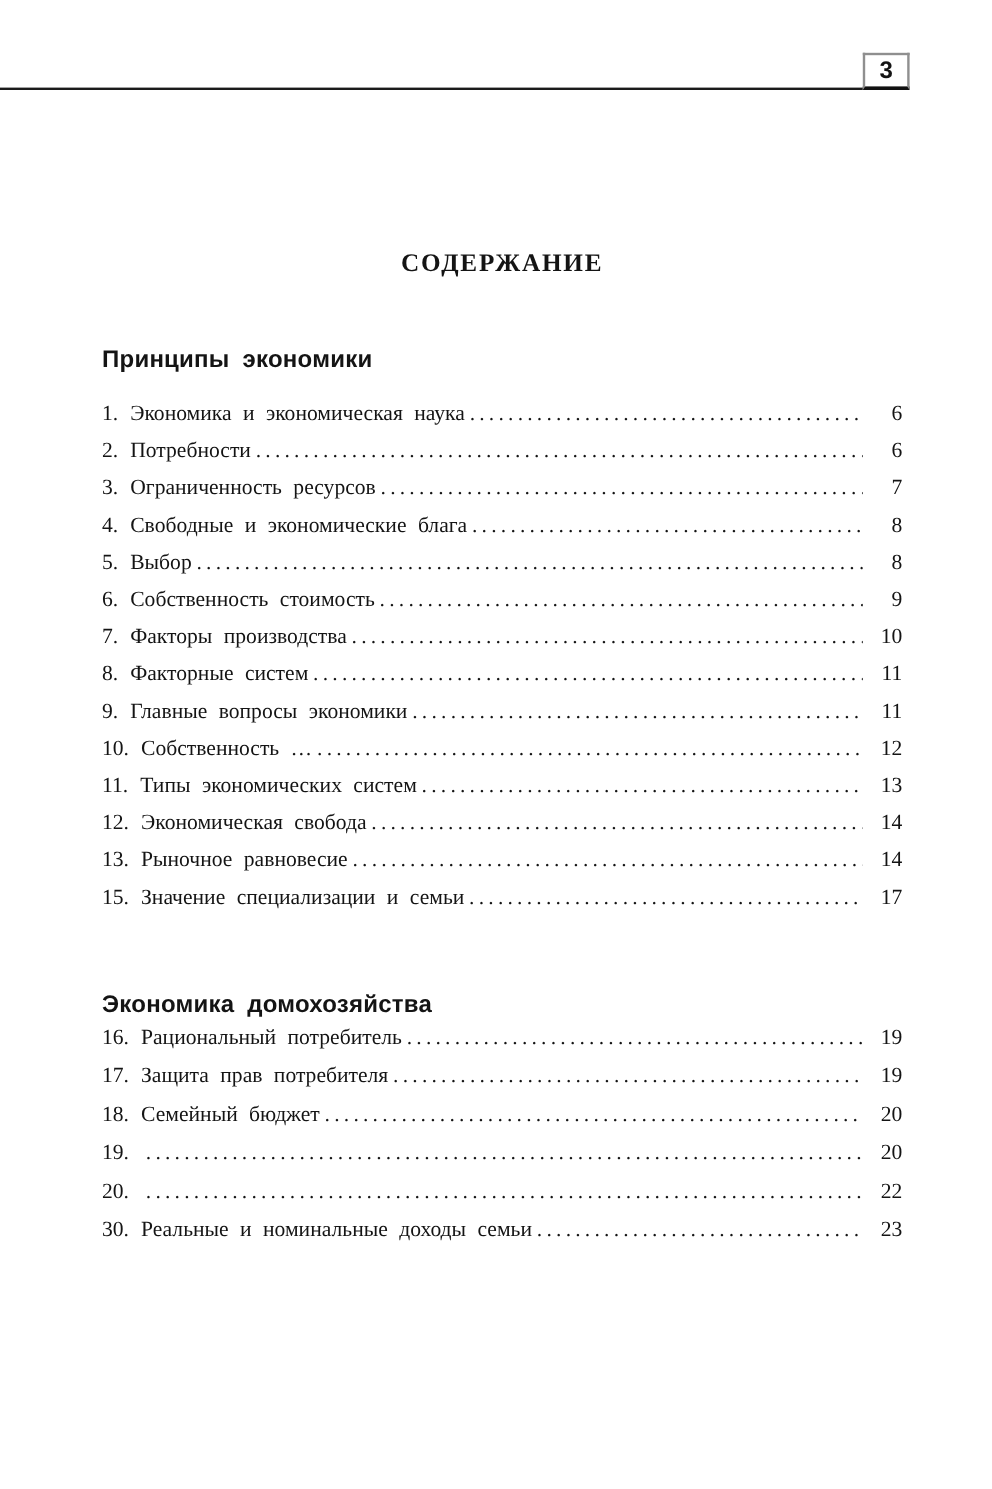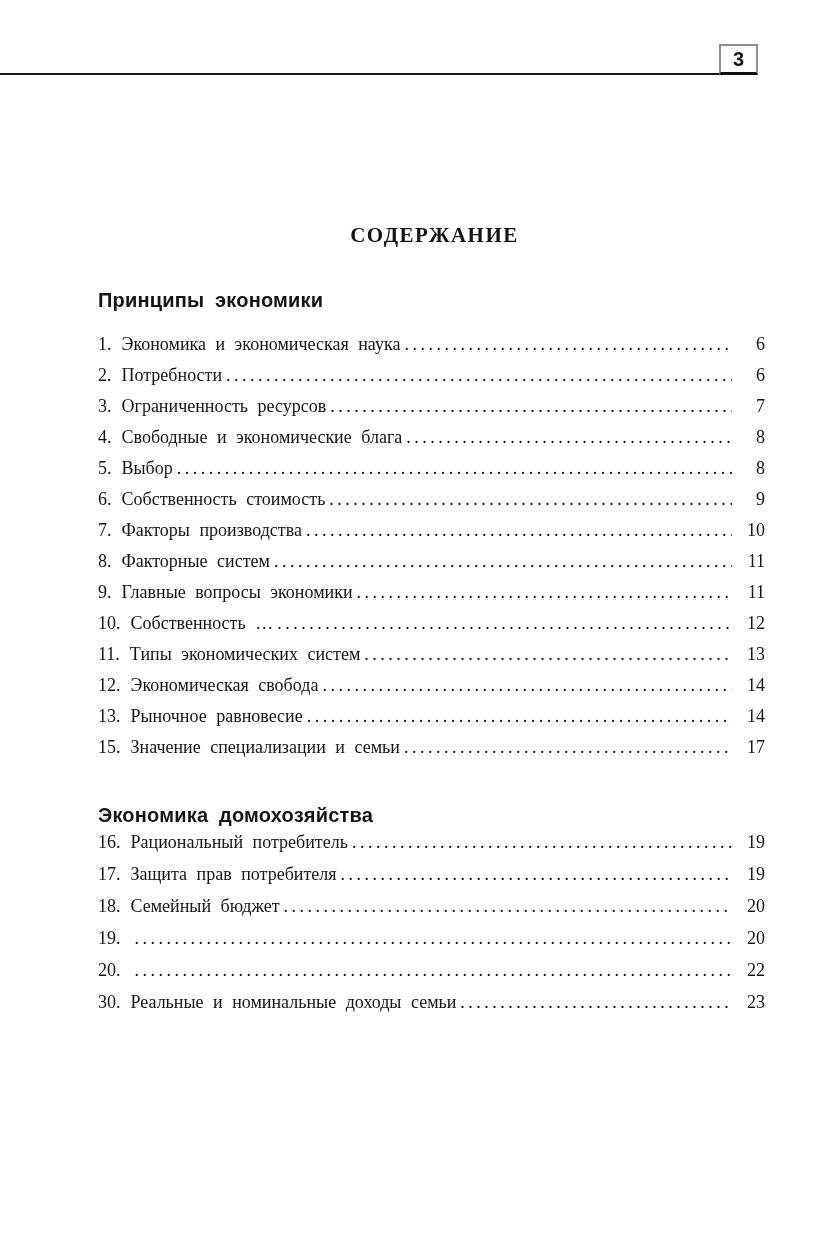--- a/index.html
+++ b/index.html
@@ -37,45 +37,45 @@
     font-family: "Liberation Sans", sans-serif;
     font-weight: bold;
     font-size: 20px;
     line-height: 1;
   }
   .title {
     position: absolute;
     top: 207px;
     left: 85px;
     width: 667px;
-    margin: 16px;
+    margin: 0;
     text-align: center;
     font-size: 21px;
     font-weight: bold;
     letter-spacing: 1.5px;
     word-spacing: 4px;
     font-family: "Liberation Serif", serif;
   }
   .sections {
     position: absolute;
-    left: 98px;
+    left: 85px;
     top: 287px;
     width: 667px;
   }
   .section-heading {
     font-family: "Liberation Sans", sans-serif;
     font-weight: bold;
     font-size: 20px;
     line-height: 26px;
     word-spacing: 5px;
     letter-spacing: 0.2px;
   }
   .toc-list { margin-top: 21px; }
   .toc-list.second { margin-top: 4px; }
-  .heading-2 { margin-top: 34px; }
+  .heading-2 { margin-top: 56px; }
   .toc-row {
     display: flex;
     align-items: baseline;
     height: 31px;
     font-size: 18px;
     white-space: nowrap;
   }
   .toc-list.second .toc-row { height: 32px; }
   .toc-num { margin-right: 10px; }
   .toc-label { word-spacing: 5px; }

